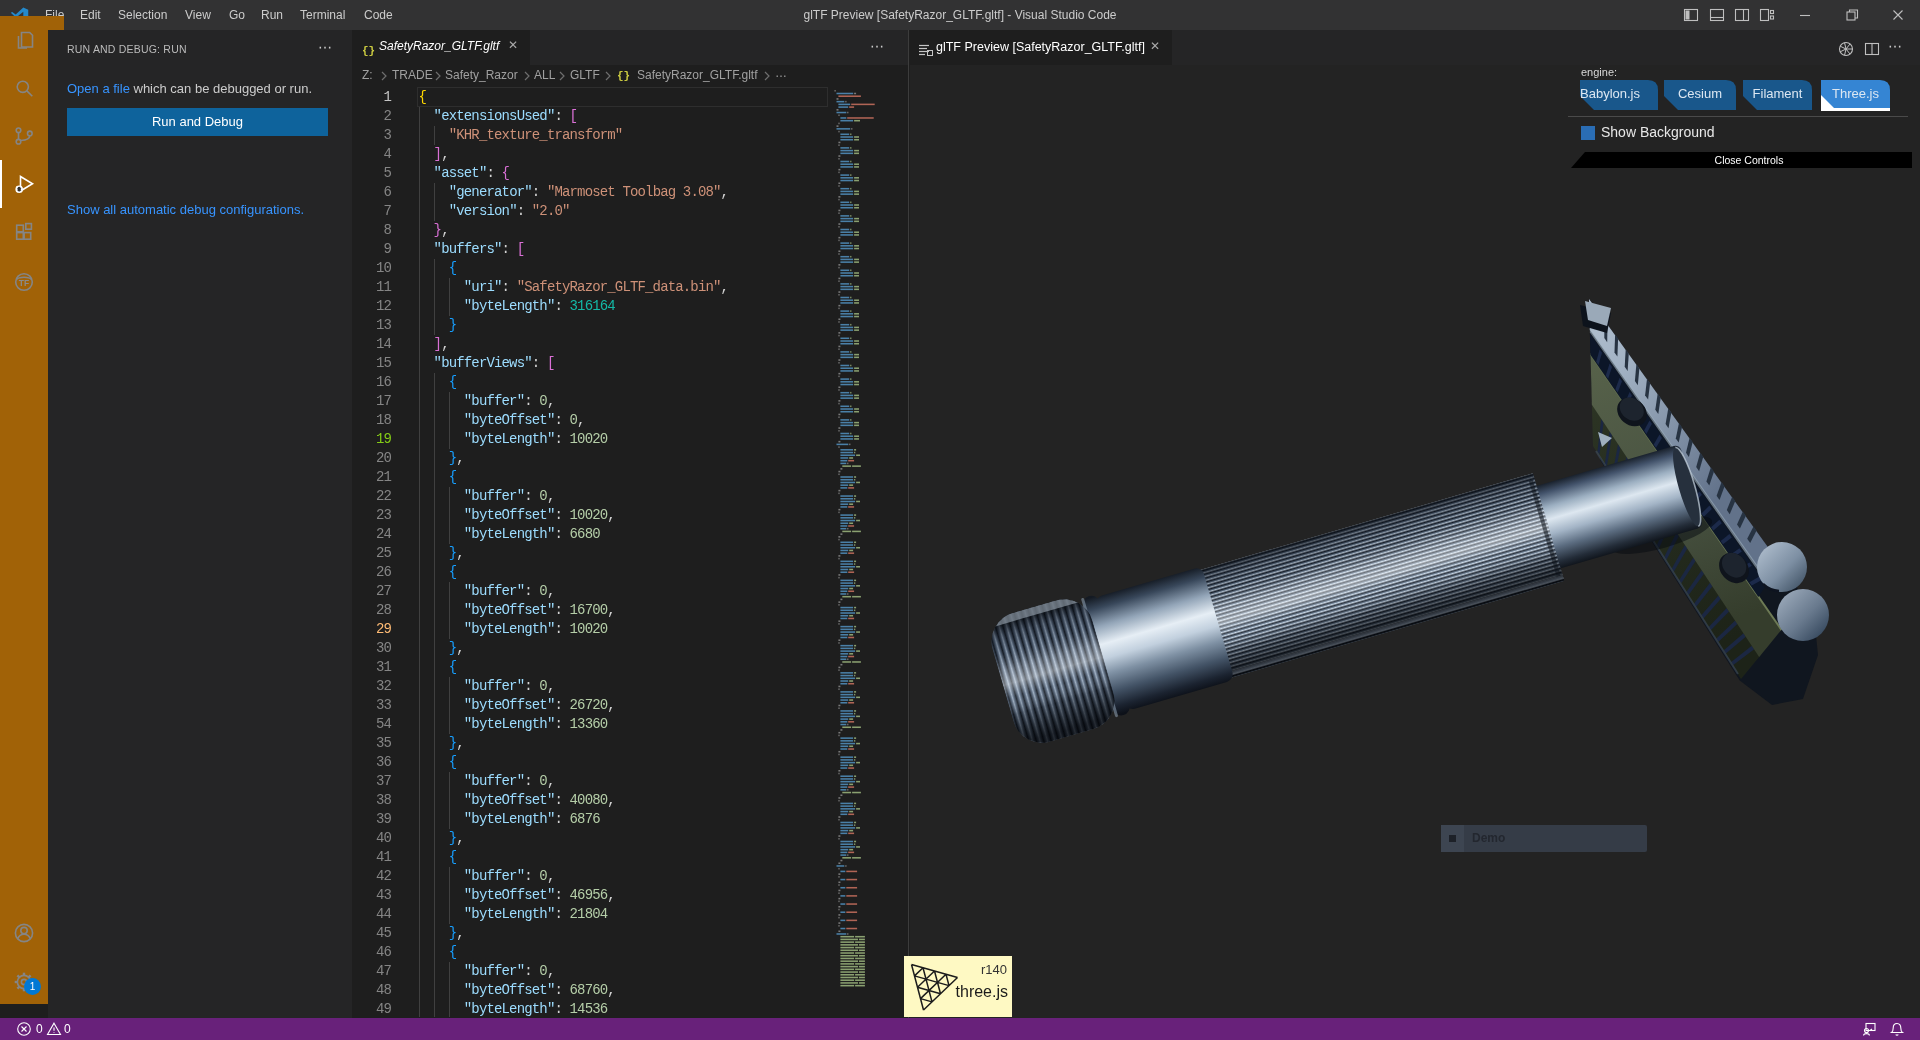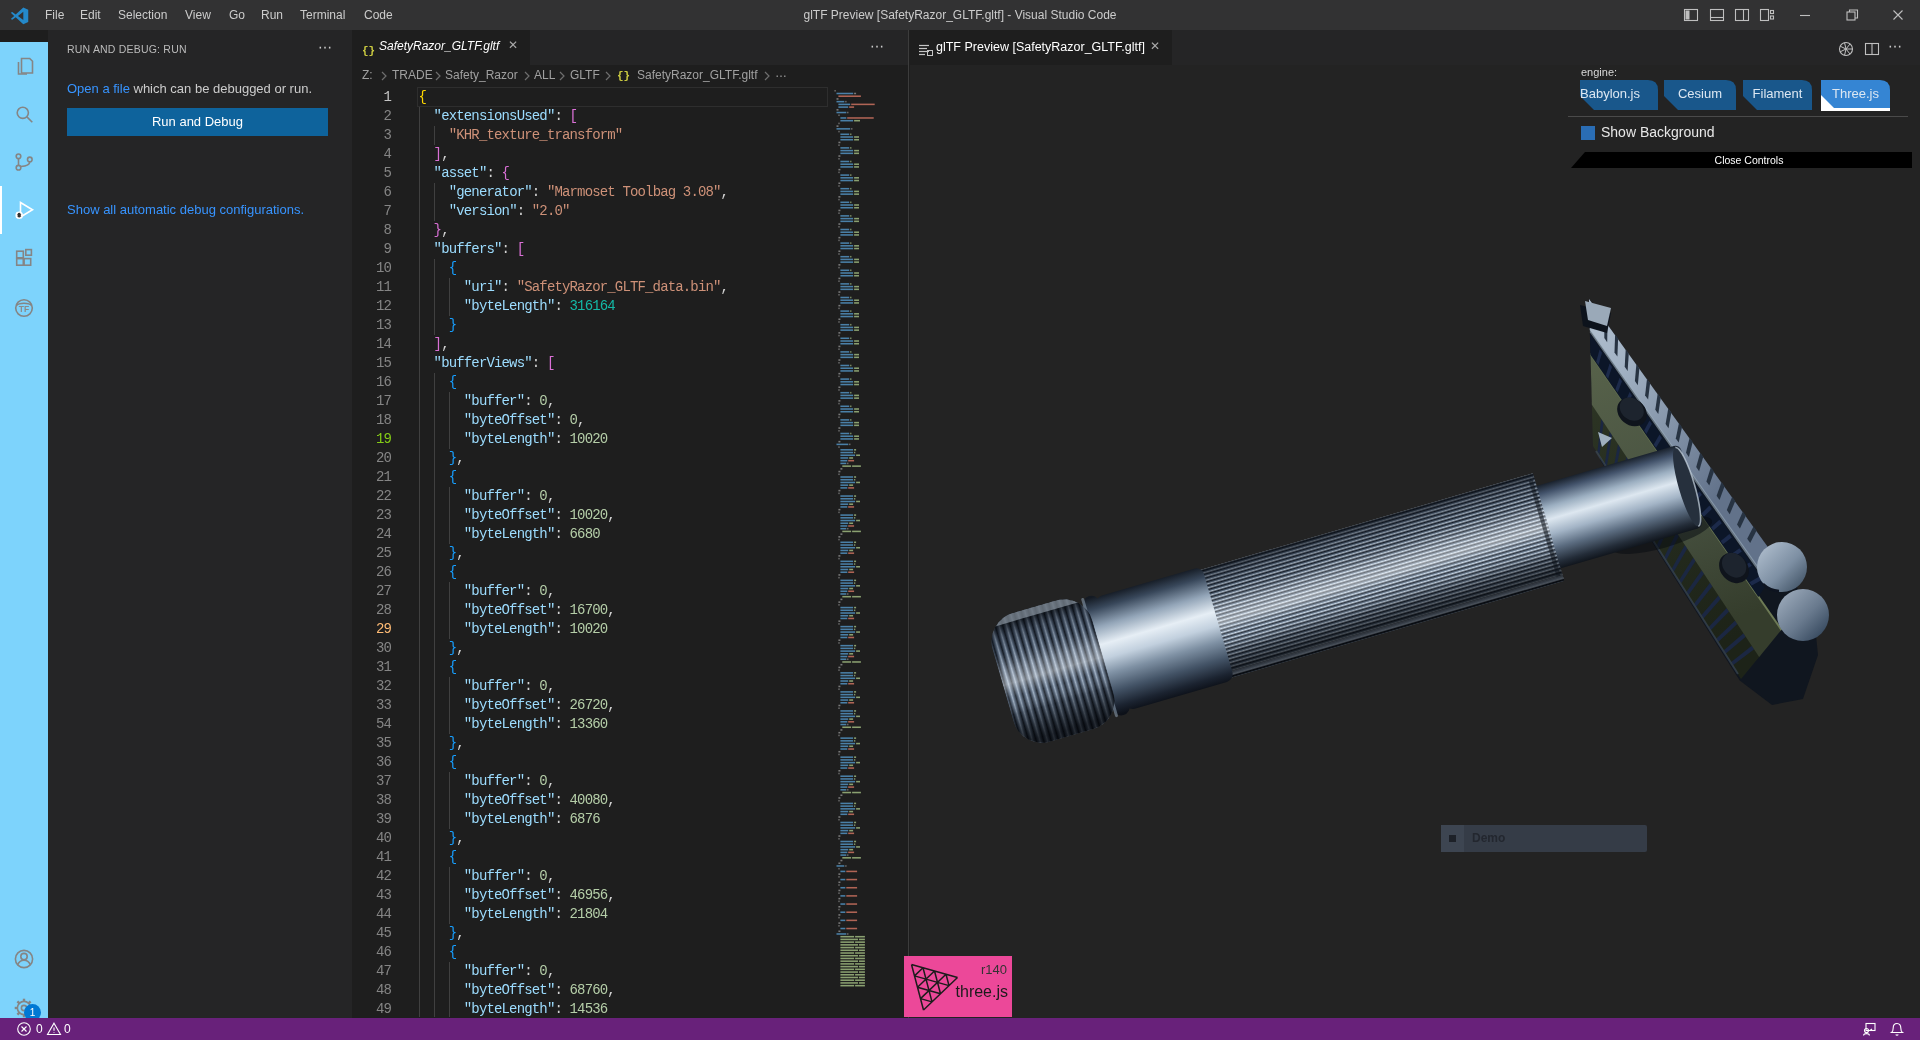--- a/index.html
+++ b/index.html
@@ -42,21 +42,21 @@
         </svg></div>
       <div style="position:absolute;left:1844px;top:7px;width:16px;height:16px"><svg viewBox="0 0 16 16">
           <rect x="3" y="5" width="8" height="8" stroke="#bfbfbf" stroke-width="1.1" fill="none"></rect>
           <path stroke="#bfbfbf" stroke-width="1.1" fill="none" d="M5.5 5 V3 H13.5 V11 H11"></path>
         </svg></div>
       <div style="position:absolute;left:1890px;top:7px;width:16px;height:16px"><svg viewBox="0 0 16 16">
           <path stroke="#bfbfbf" stroke-width="1.1" fill="none" d="M3.5 3.5 l9 9 M12.5 3.5 l-9 9"></path>
         </svg></div>
     </div>
   </div>
-<div style="position:absolute;left:0;top:42px;width:64px;height:988px;background:#7dd3fc">
+<div style="position:absolute;left:0;top:16px;width:64px;height:988px;background:#a16207">
     <div style="position:absolute;left:0;top:144px;width:2px;height:48px;background:#ffffff"></div>
     <div style="position:absolute;left:12px;top:12px;width:24px;height:24px"><svg viewBox="0 0 24 24">
         <path stroke="#858585" stroke-width="1.6" fill="none" d="M9.5 4.5 h8.2 l2.8 2.8 V19 h-11 z"></path>
         <path stroke="#858585" stroke-width="1.6" fill="none" d="M6.5 8 v12 h8.5"></path>
       </svg></div>
     <div style="position:absolute;left:12px;top:60px;width:24px;height:24px"><svg viewBox="0 0 24 24">
         <circle cx="10.8" cy="10.8" r="5.6" stroke="#858585" stroke-width="1.6" fill="none"></circle>
         <path stroke="#858585" stroke-width="1.6" fill="none" d="M14.9 14.9 L20.3 20.3"></path>
       </svg></div>
     <div style="position:absolute;left:12px;top:108px;width:24px;height:24px"><svg viewBox="0 0 24 24">
@@ -1041,21 +1041,21 @@
 <div style="position:absolute;left:1601px;top:124px;font-size:14px;color:#e8e8e8">Show Background</div>
 <svg width="341" height="16" style="position:absolute;left:1571px;top:152px">
     <path d="M14 0 H341 V16 H0 Z" fill="#000000"></path>
     <text x="178" y="12" font-size="10.5" fill="#ffffff" text-anchor="middle" font-family="Liberation Sans">Close Controls</text>
   </svg>
 <div style="position:absolute;left:1441px;top:825px;width:206px;height:27px;background:#353c47;border-radius:2px">
     <div style="position:absolute;left:0;top:0;width:23px;height:27px;background:#3d4551"></div>
     <div style="position:absolute;left:8px;top:10px;width:7px;height:7px;background:#1d2128"></div>
     <div style="position:absolute;left:31px;top:6px;font-size:12px;color:#23272f;font-weight:bold">Demo</div>
   </div>
-<div style="position:absolute;left:904px;top:956px;width:108px;height:61px;background:#ec4899">
+<div style="position:absolute;left:904px;top:956px;width:108px;height:61px;background:#fef9c3">
     <svg width="62" height="61" style="position:absolute;left:0;top:0">
       <path d="M7.5 8.5 L7.5 8.5 M53.5 21.5 L53.5 21.5 M19.5 54.0 L19.5 54.0 M19.0 11.8 L10.5 19.9 M42.0 18.2 L45.0 29.6 M16.5 42.6 L28.0 45.9 M30.5 15.0 L13.5 31.2 M30.5 15.0 L36.5 37.8 M13.5 31.2 L36.5 37.8 M42.0 18.2 L16.5 42.6 M19.0 11.8 L28.0 45.9 M10.5 19.9 L45.0 29.6 M53.5 21.5 L19.5 54.0 M7.5 8.5 L19.5 54.0 M7.5 8.5 L53.5 21.5 " stroke="#1c1c1c" stroke-width="1.5" fill="none"></path>
     </svg>
     <div style="position:absolute;right:5px;top:6px;font-size:13px;color:#333333">r140</div>
     <div style="position:absolute;right:4px;top:27px;font-size:16px;color:#1b1b1b">three.js</div>
   </div>
 <div style="position:absolute;left:0;top:1018px;width:1920px;height:22px;background:#68217a;color:#ffffff;font-size:12px">
 <svg width="16" height="16" viewBox="0 0 16 16" style="position:absolute;left:16px;top:3px">
       <circle cx="8" cy="8" r="6.3" stroke="#ffffff" stroke-width="1.1" fill="none"></circle>
       <path stroke="#ffffff" stroke-width="1.1" fill="none" d="M5.5 5.5 l5 5 M10.5 5.5 l-5 5"></path>

